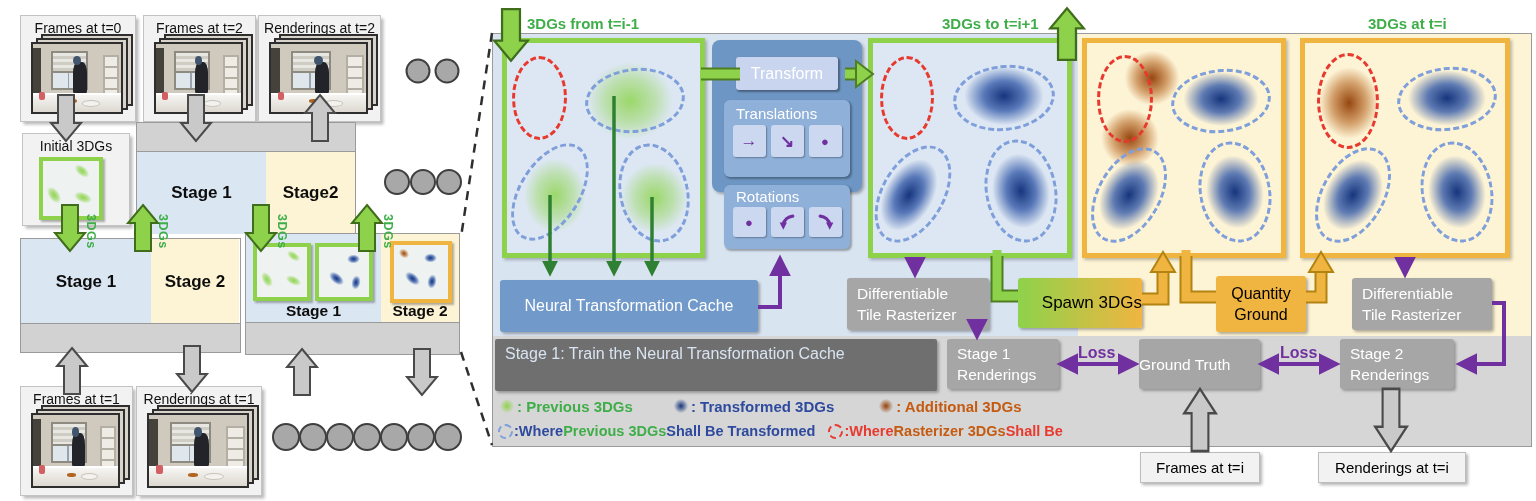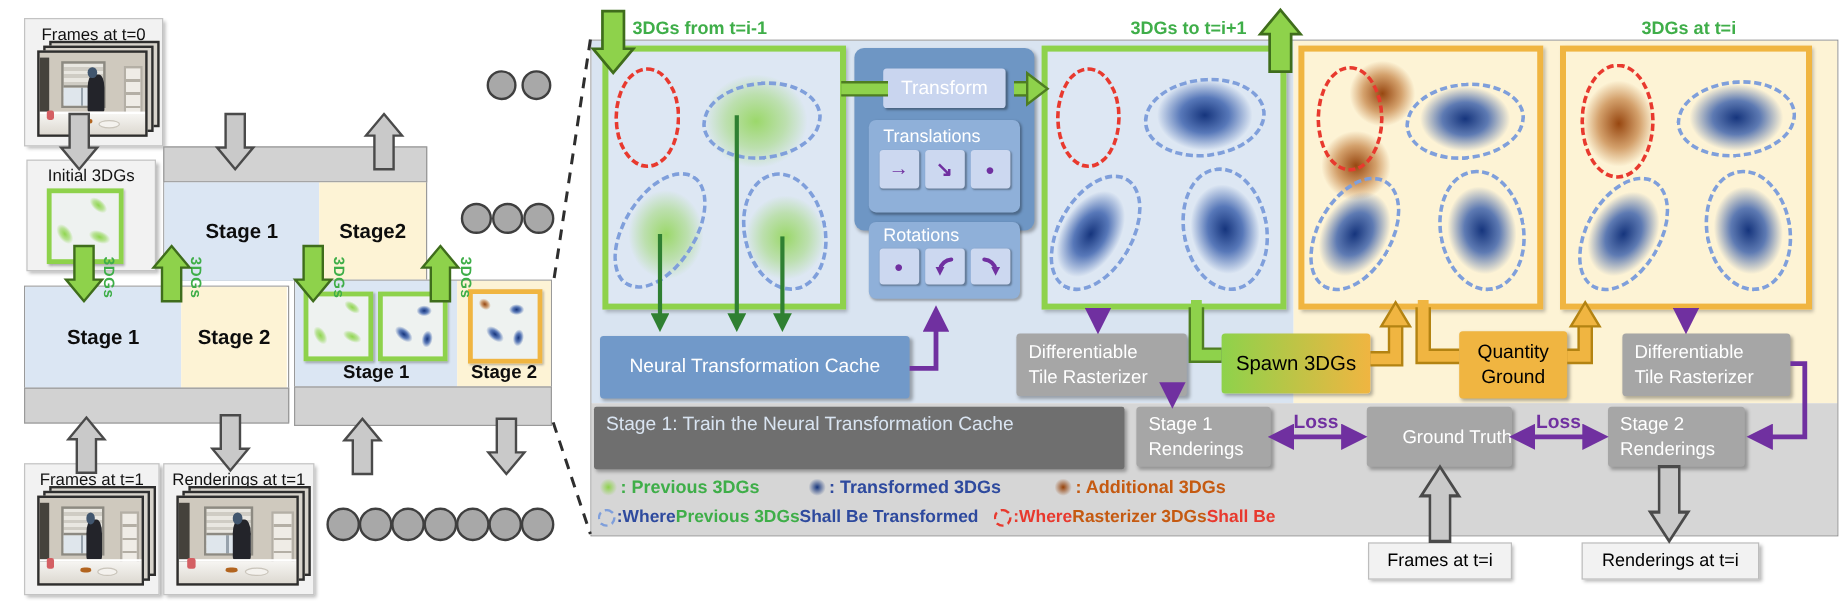--- a/index.html
+++ b/index.html
@@ -57,21 +57,21 @@
   .tf-sub{position:absolute;background:#8fb0d9;border-radius:6px;box-shadow:1.5px 1.5px 2px rgba(0,0,0,.3);}
   .tf-sub .sub-title{color:#fff;font-size:15px;padding:5px 0 3px 12px;}
   .tile-row{display:flex;gap:5px;justify-content:center;}
   .icon-tile{width:33px;height:32px;background:#ccd8f0;border-radius:3px;display:flex;align-items:center;justify-content:center;
              color:#7030a0;font-size:17px;font-weight:bold;box-shadow:1px 1px 1.5px rgba(0,0,0,.3);}
   .blue-btn{position:absolute;background:#7199c9;border-radius:3px;color:#fff;font-size:16px;
             display:flex;align-items:center;justify-content:center;box-shadow:2px 2px 3px rgba(0,0,0,.3);}
   .gray-btn{position:absolute;background:#a6a6a6;border-radius:3px;color:#fff;font-size:15.5px;
             display:flex;flex-direction:column;justify-content:center;padding-left:10px;box-sizing:border-box;
             box-shadow:2px 2px 3px rgba(0,0,0,.3);line-height:21px;}
-  .gray-btn.center{align-items:flex-end;padding-left:0;}
+  .gray-btn.center{align-items:flex-start;padding-left:0;}
   .spawn-btn{position:absolute;background:linear-gradient(90deg,#8ed24b,#f0b541);border-radius:3px;color:#000;
              font-size:17px;display:flex;align-items:center;justify-content:center;box-shadow:2px 2px 3px rgba(0,0,0,.3);}
   .qc-btn{position:absolute;background:#f0b541;border-radius:3px;color:#000;font-size:16px;line-height:21px;
           display:flex;flex-direction:column;align-items:center;justify-content:center;box-shadow:2px 2px 3px rgba(0,0,0,.3);}
   .notes-box{position:absolute;background:#6f6f6f;border-radius:2px;padding:4px 10px;box-sizing:border-box;
              font-size:16px;line-height:22px;box-shadow:2px 2px 3px rgba(0,0,0,.3);white-space:nowrap;}
   .notes-box .n1{color:#d9e4f1;}
   .notes-box .n2{color:#ffe9a0;}
   .loss-label{position:absolute;color:#7030a0;font-weight:bold;font-size:16px;}
   .io-label{position:absolute;background:#f2f2f2;border:1.5px solid #bdbdbd;box-shadow:2px 2px 3px rgba(0,0,0,.3);
@@ -101,21 +101,61 @@
           <div class="ph-person"></div>
           <div class="ph-head"></div>
         <div class="ph-counter"></div>
           <div class="ph-cup"></div>
           <div class="ph-plate"></div>
           <div class="ph-food"></div>
       </div>
     </div>
   </div>
 
-
+  <div class="photo-box" style="left:143px;top:15px;width:113px;height:107px;">
+    <div class="pb-label">Frames at t=2</div>
+    <div class="photo-stack">
+      <div class="layer l1"></div>
+        <div class="layer l2"></div>
+      <div class="photo">
+        <div class="ph-darkleft"></div>
+          <div class="ph-window">
+            <div class="lower"></div>
+          </div>
+        <div class="ph-shelf"></div>
+          <div class="ph-person"></div>
+          <div class="ph-head"></div>
+        <div class="ph-counter"></div>
+          <div class="ph-cup"></div>
+          <div class="ph-plate"></div>
+          <div class="ph-food"></div>
+      </div>
+    </div>
+  </div>
+
+  <div class="photo-box" style="left:258px;top:15px;width:123px;height:107px;">
+    <div class="pb-label">Renderings at t=2</div>
+    <div class="photo-stack">
+      <div class="layer l1"></div>
+        <div class="layer l2"></div>
+      <div class="photo">
+        <div class="ph-darkleft"></div>
+          <div class="ph-window">
+            <div class="lower"></div>
+          </div>
+        <div class="ph-shelf"></div>
+          <div class="ph-person"></div>
+          <div class="ph-head"></div>
+        <div class="ph-counter"></div>
+          <div class="ph-cup"></div>
+          <div class="ph-plate"></div>
+          <div class="ph-food"></div>
+      </div>
+    </div>
+  </div>
 
   <div class="photo-box" style="left:22px;top:133px;width:108px;height:93px;">
     <div class="pb-label">Initial 3DGs</div>
     <div class="thumb thumb-green" style="left:16px;top:23px;width:64px;height:63px;">
       <div class="gb gb-green" style="left:28px;top:4px;width:22px;height:12px;transform:rotate(40deg);"></div>
       <div class="gb gb-green" style="left:4px;top:22px;width:14px;height:24px;transform:rotate(-35deg);"></div>
       <div class="gb gb-green" style="left:28px;top:30px;width:24px;height:13px;transform:rotate(20deg);"></div>
     </div>
   </div>
 
@@ -299,21 +339,21 @@
     <div class="de de-blue" style="left:116px;top:98px;width:72px;height:102px;transform:rotate(-10deg);"></div>
   </div>
 
   <div class="blue-btn" style="left:500px;top:280px;width:258px;height:52px;">
     <span>Neural Transformation Cache</span>
   </div>
   <div class="gray-btn" style="left:847px;top:278px;width:142px;height:52px;">
     <span>Differentiable</span>
     <span>Tile Rasterizer</span>
   </div>
-  <div class="spawn-btn" style="left:1018px;top:278px;width:124px;height:50px;">
+  <div class="spawn-btn" style="left:1018px;top:278px;width:124px;height:50px;justify-content:flex-end;">
     <span>Spawn 3DGs</span>
   </div>
   <div class="qc-btn" style="left:1216px;top:276px;width:90px;height:56px;">
     <span>Quantity</span>
     <span>Ground</span>
   </div>
   <div class="gray-btn" style="left:1352px;top:278px;width:140px;height:52px;">
     <span>Differentiable</span>
     <span>Tile Rasterizer</span>
   </div>

